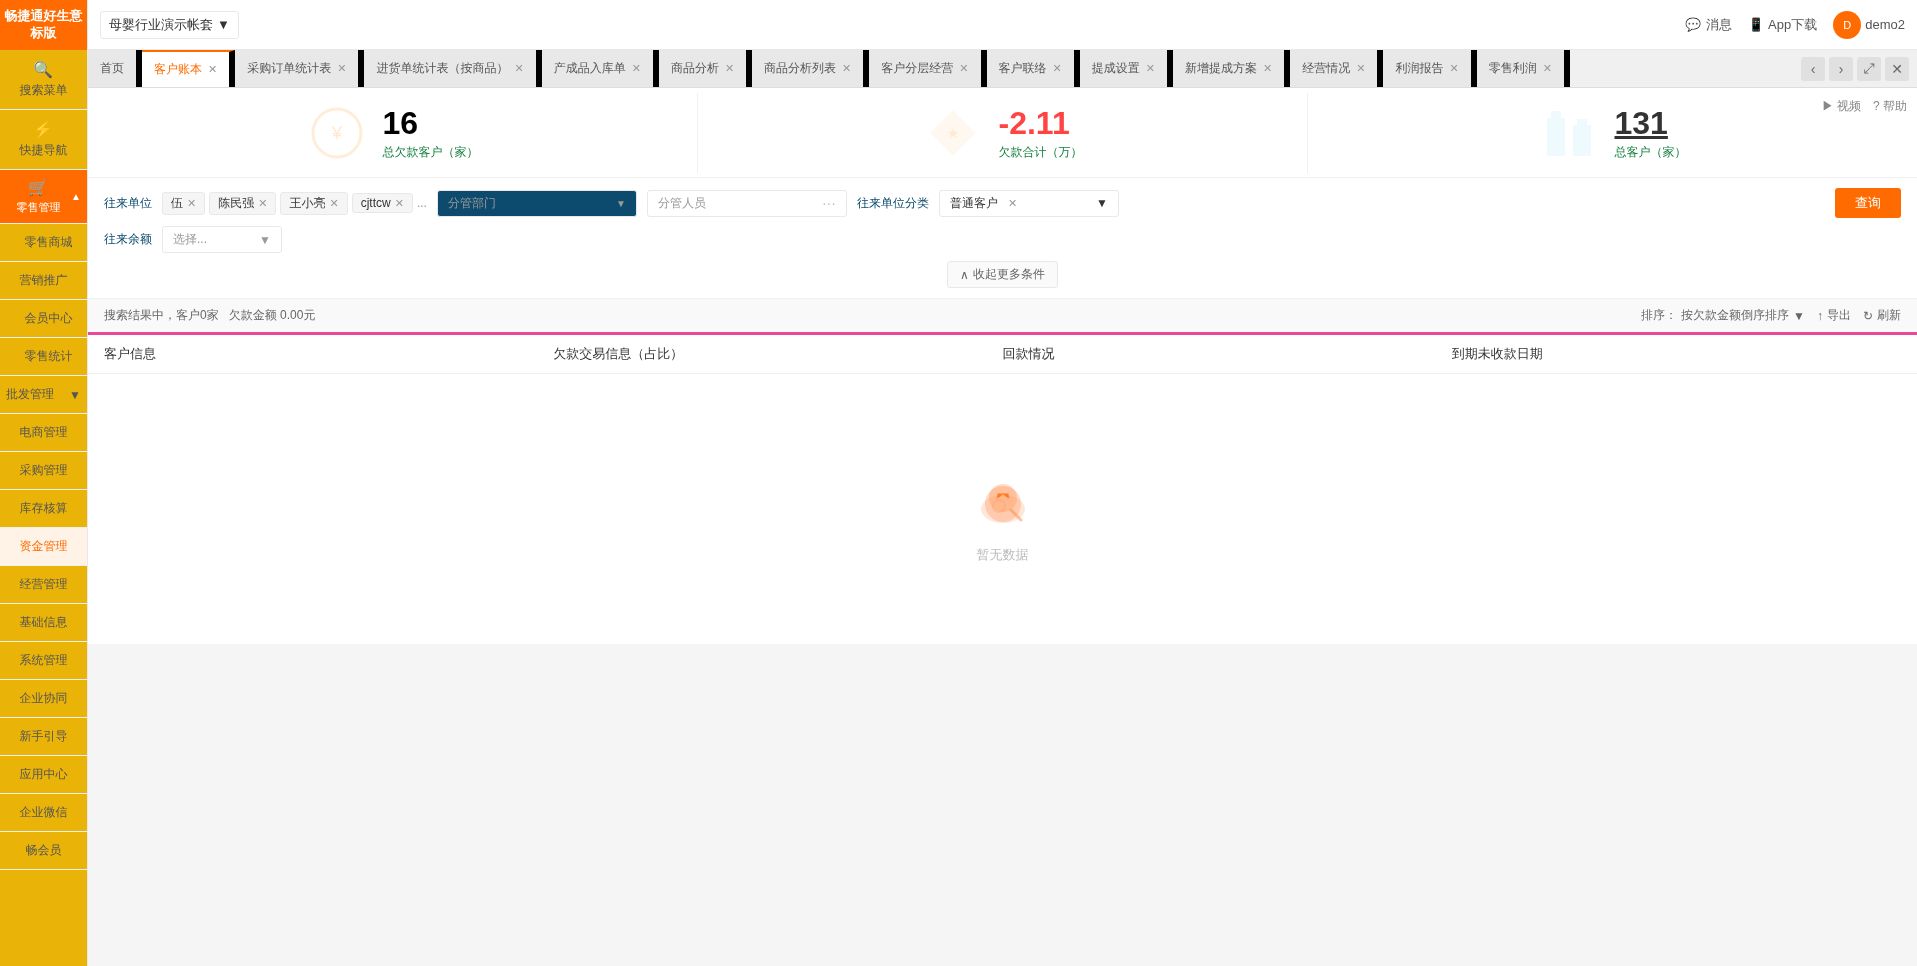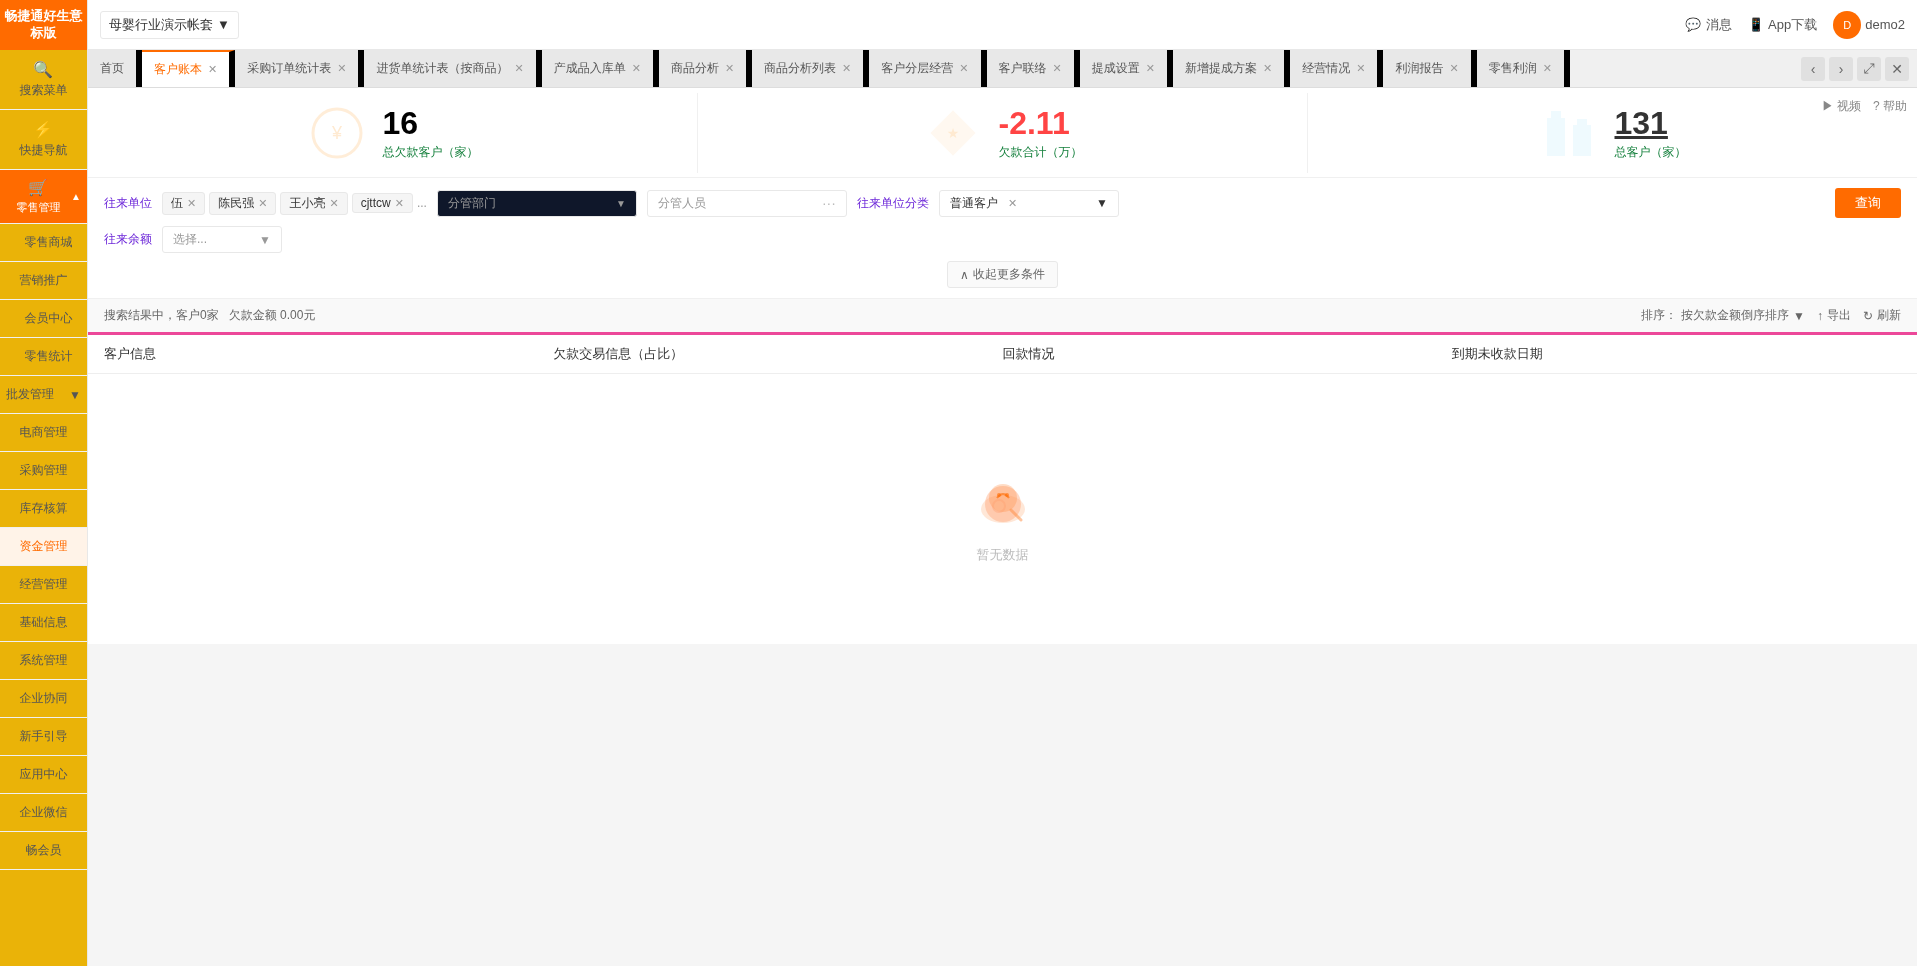--- a/index.html
+++ b/index.html
@@ -224,21 +224,21 @@
     }
     .filter-row {
       display: flex;
       align-items: center;
       gap: 10px;
       margin-bottom: 8px;
       flex-wrap: wrap;
     }
     .filter-label {
       font-size: 12px;
-      color: #6d28d9;
+      color: #0c4a6e;
       white-space: nowrap;
     }
     .filter-tags {
       display: flex;
       align-items: center;
       gap: 4px;
       flex-wrap: wrap;
     }
     .filter-tag {
       background: #f5f5f5;
@@ -265,21 +265,21 @@
       display: flex;
       align-items: center;
       gap: 6px;
       padding: 4px 10px;
       border: 1px solid #e8e8e8;
       border-radius: 3px;
       min-width: 180px;
       cursor: pointer;
       font-size: 12px;
       color: #999;
-      background: #0f172a;
+      background: #0c4a6e;
     }
     .filter-select .arrow { margin-left: auto; font-size: 10px; }
     .filter-person-select {
       display: flex;
       align-items: center;
       gap: 6px;
       padding: 4px 10px;
       border: 1px solid #e8e8e8;
       border-radius: 3px;
       min-width: 200px;

